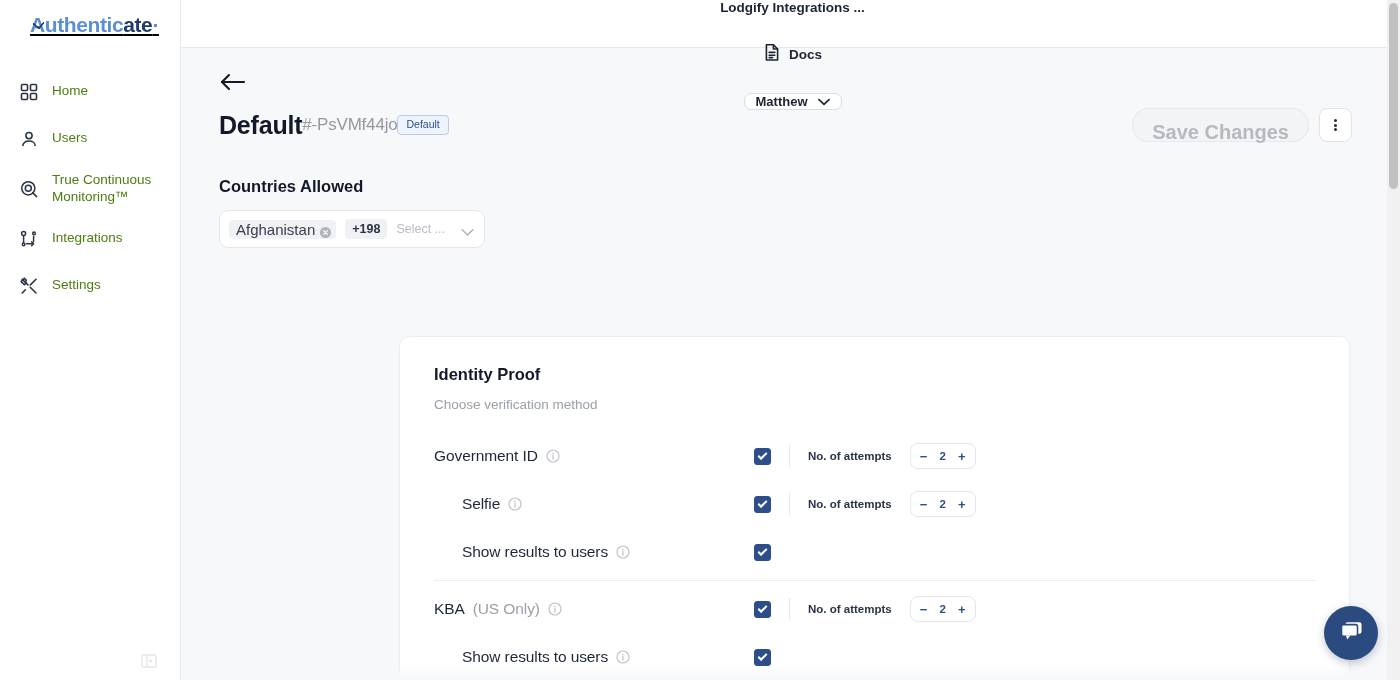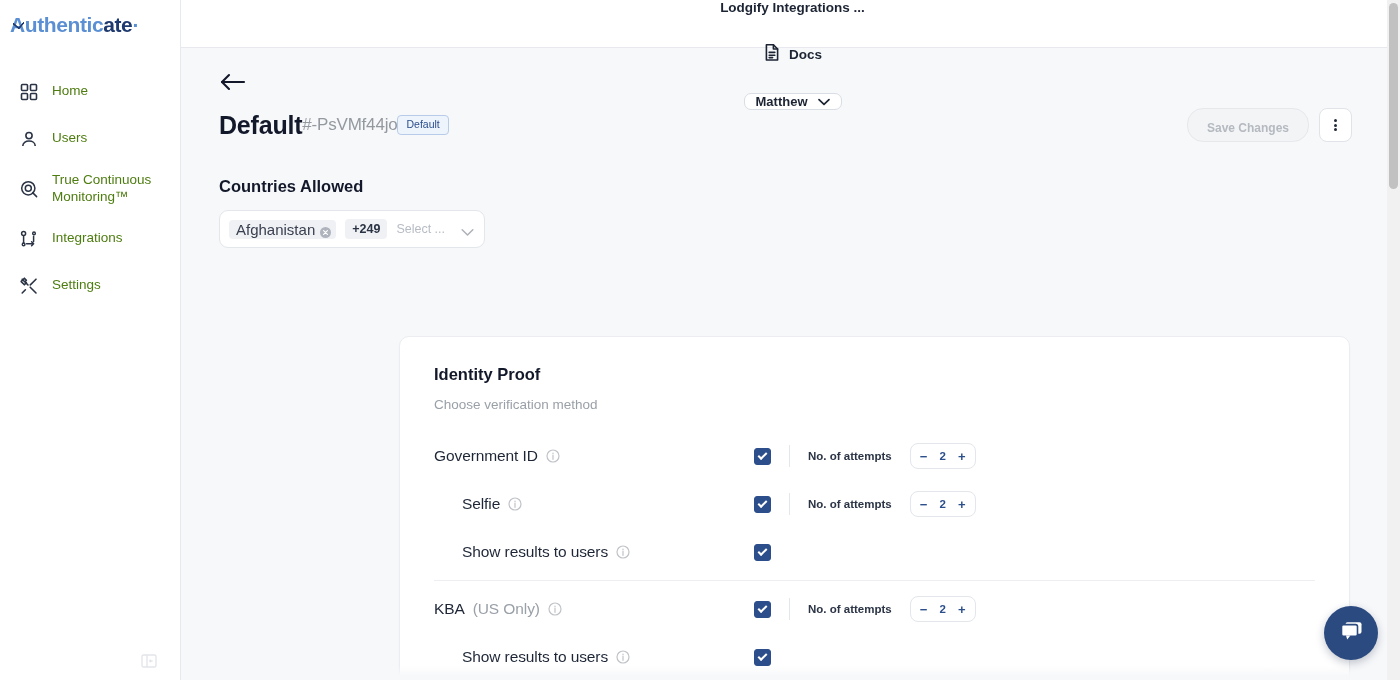--- a/index.html
+++ b/index.html
@@ -13,21 +13,21 @@
 
   
   .sidebar {
     width: 181px; height: 680px;
     background: #ffffff;
     border-right: 1px solid #e7e9ee;
     flex: 0 0 181px;
     position: relative;
   }
   .logo-wrap {
-    height: 48px; display: flex; align-items: center; padding-left: 10px;
+    height: 48px; display: flex; align-items: center; padding-left: 30px; text-decoration: underline;
   }
   .logo { font-size: 21px; font-weight: 700; letter-spacing: -0.4px; line-height: 1; position: relative; }
   .logo .part-a { color: #5b8fd4; }
   .logo .part-b { color: #1f3a6e; }
   .logo .dot { color: #5b8fd4; font-size: 21px; }
   .logo .tick {
     position: absolute; left: 4px; top: 5px; width: 9px; height: 9px;
     border-left: 2.2px solid #1f3a6e; border-bottom: 2.2px solid #1f3a6e;
     transform: rotate(-50deg); border-radius: 1px;
   }
@@ -72,21 +72,21 @@
   .title-row { display: flex; align-items: center; margin-top: 14px; padding-right: 48px; }
   .title-main { font-size: 25px; font-weight: 700; color: #13192a; letter-spacing: -0.2px; }
   .title-id { font-size: 17px; color: #94999f; font-weight: 400; letter-spacing: -0.2px; }
   .badge-default {
     border: 1px solid #b8cbe8; background: #eef4fb; color: #2b4e8c;
     font-size: 10.5px; border-radius: 4px; padding: 3px 8px; line-height: 1.1;
   }
   .head-actions { margin-left: auto; display: flex; align-items: center; gap: 10px; }
   .btn-save {
     border: 1px solid #e6e8ec; background: #f3f4f6; color: #b5b9c0;
-    border-radius: 16px; height: 34px; padding: 12px 19px; font-size: 12px; font-weight: 700;
+    border-radius: 16px; height: 34px; padding: 12px 19px; font-size: 20px; font-weight: 700;
     cursor: default;
   }
   .btn-kebab {
     border: 1px solid #e0e3e8; background: #fff; border-radius: 8px;
     width: 33px; height: 34px; display: flex; align-items: center; justify-content: center; cursor: pointer;
   }
   .kdot { width: 3px; height: 3px; border-radius: 50%; background: #222a38; display: block; margin: 1.3px auto; }
 
   .section-title { font-size: 16.5px; font-weight: 700; color: #13192a; margin: 35px 0 0 38px; }
 
@@ -308,21 +308,21 @@
       <div class="multiselect">
         <span class="chip">
           <span>Afghanistan</span>
           <span class="chip-x">
             <svg width="11" height="11" viewBox="0 0 11 11">
                 <circle cx="5.5" cy="5.5" r="5.5" fill="#aeb3bc"></circle>
                 <path d="M3.6 3.6l3.8 3.8M7.4 3.6 3.6 7.4" stroke="#fff" stroke-width="1.2" stroke-linecap="round"></path>
               </svg>
           </span>
         </span>
-        <span class="chip-count">+249</span>
+        <span class="chip-count">+198</span>
         <span class="ms-placeholder">Select ...</span>
         <span class="caret">
           <svg width="13" height="9" viewBox="0 0 13 9" fill="none" stroke="#6b727e" stroke-width="1.5" stroke-linecap="round" stroke-linejoin="round">
               <path d="M1.2 1.8 6.5 7l5.3-5.2"></path>
             </svg>
         </span>
       </div>
 
       <div class="card">
         <h3 class="card-title">Identity Proof</h3>

